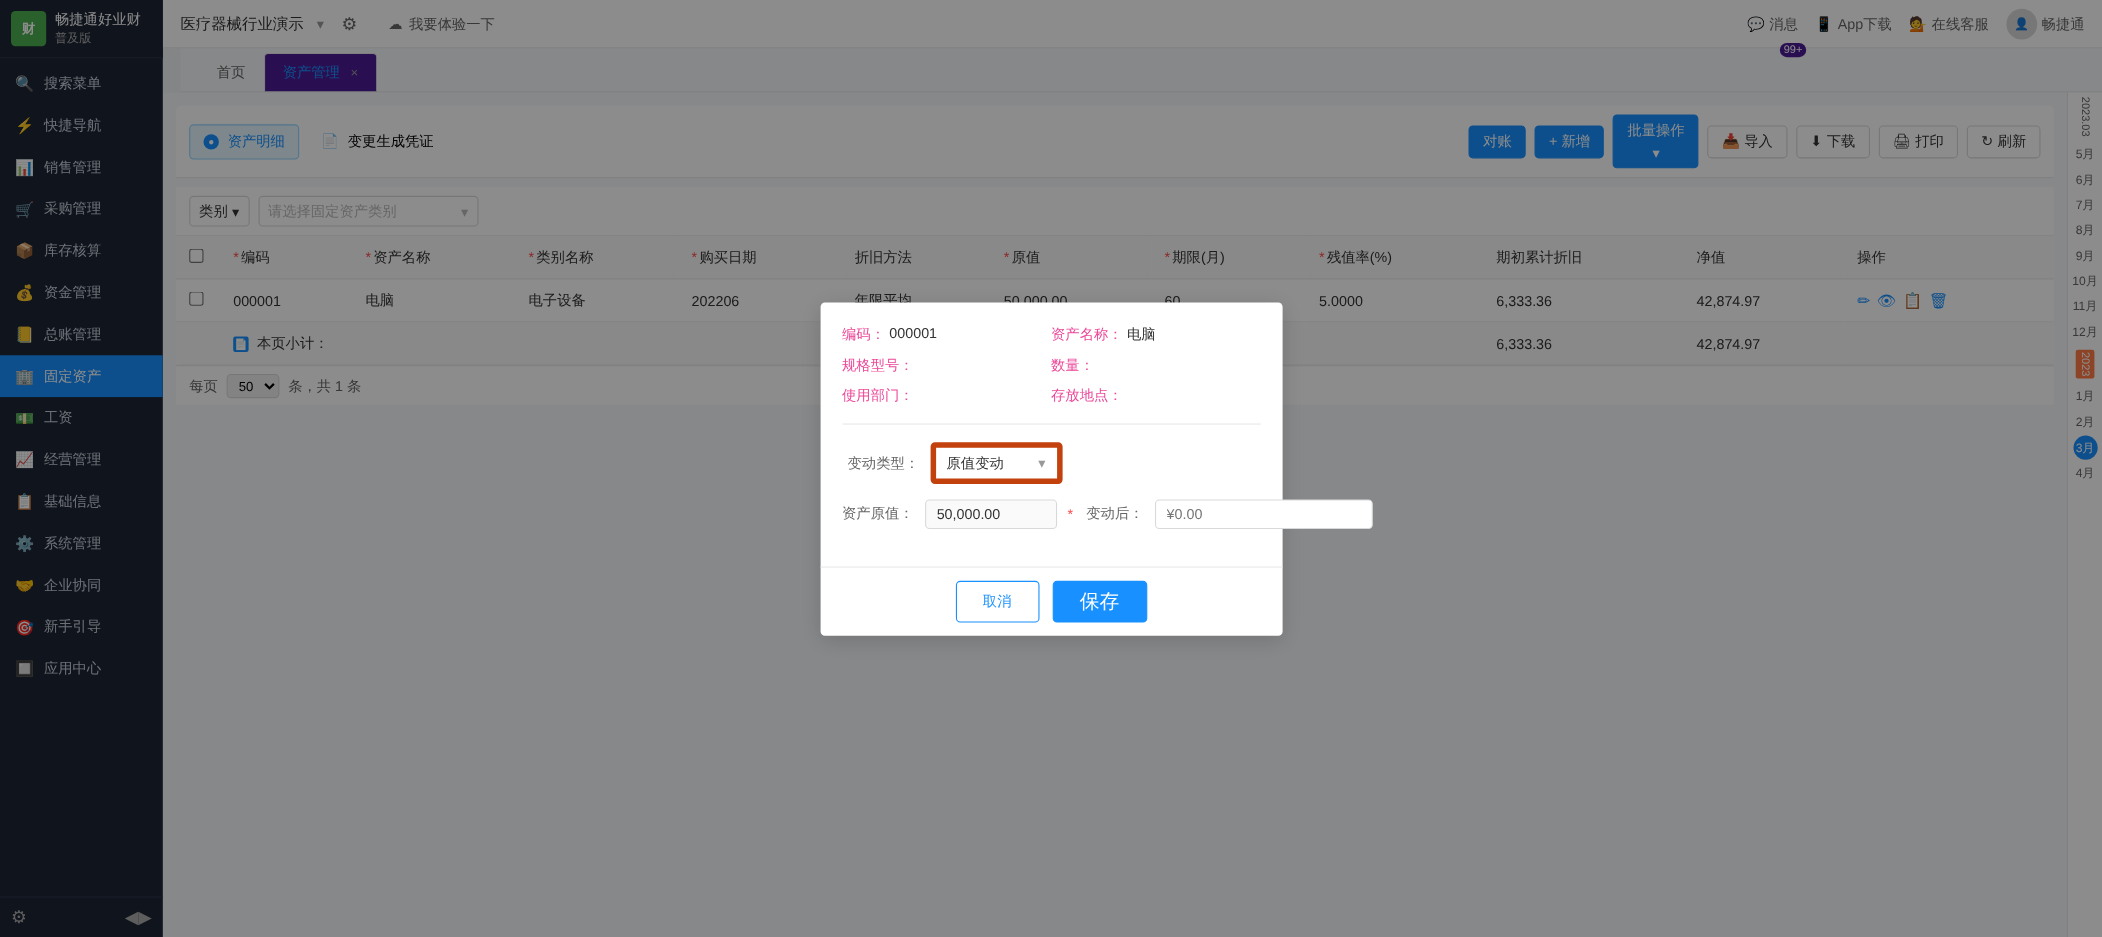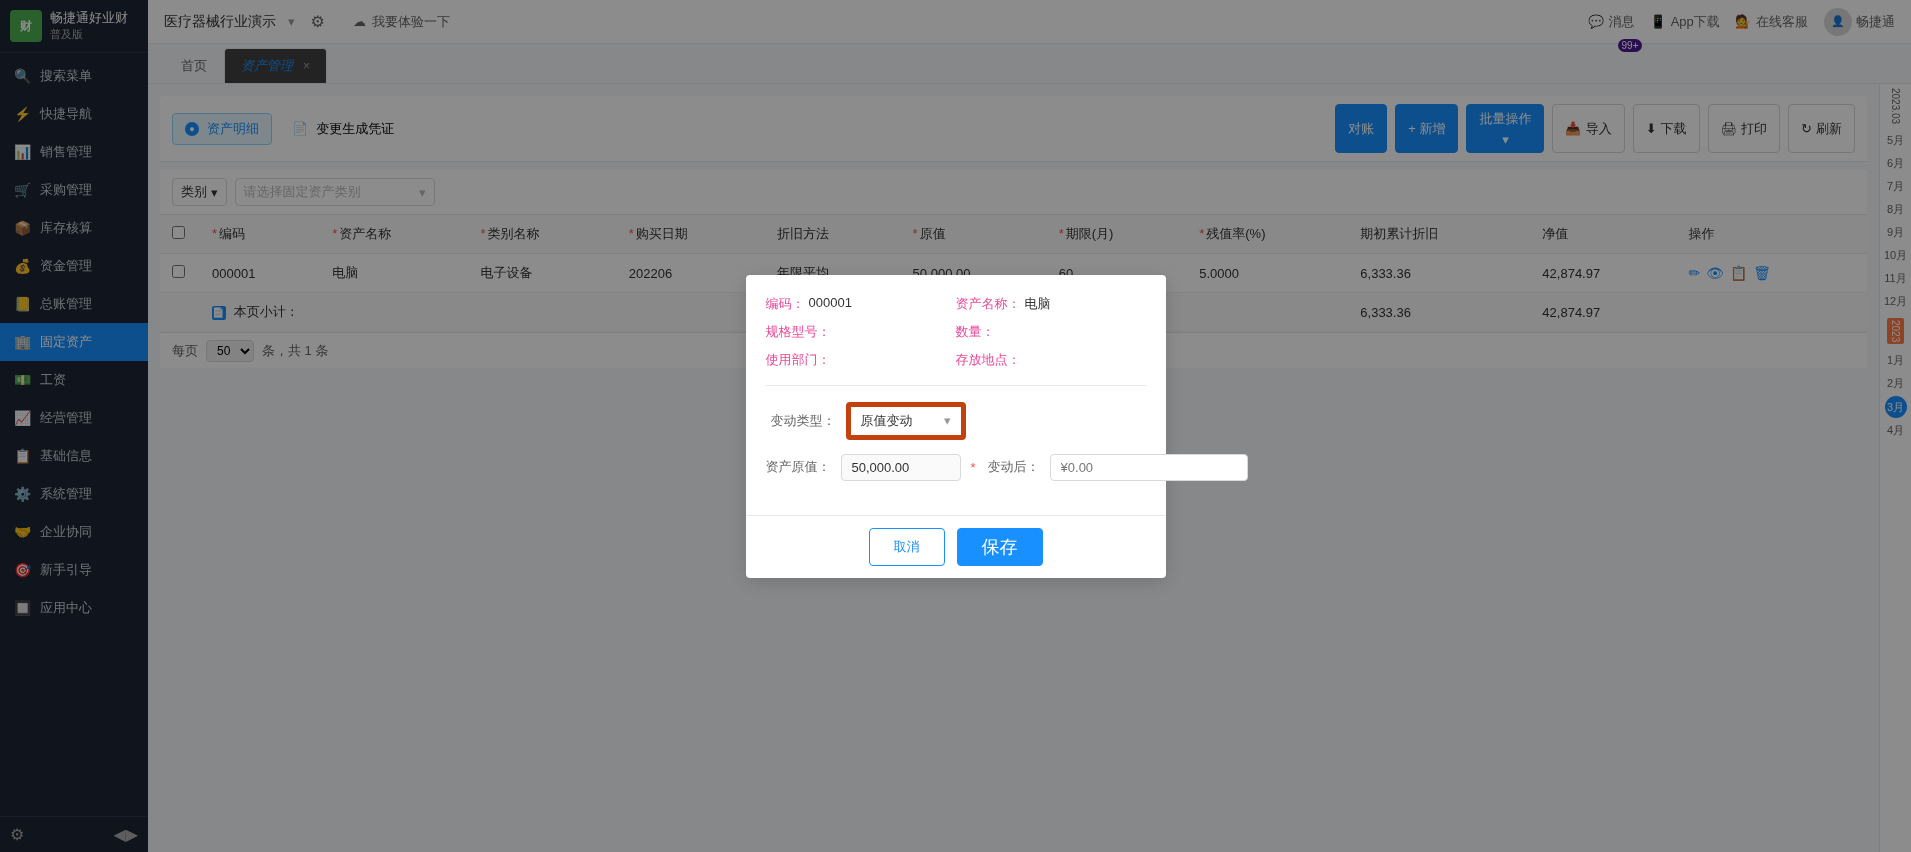--- a/index.html
+++ b/index.html
@@ -26,35 +26,35 @@
     .topbar-title { font-size: 14px; color: #333; display: flex; align-items: center; gap: 6px; }
     .topbar-title-arrow { color: #999; }
     .topbar-gear { color: #666; font-size: 16px; cursor: pointer; margin-left: 4px; }
     .topbar-feedback { display: flex; align-items: center; gap: 6px; color: #666; font-size: 13px; margin-left: 16px; }
     .topbar-right { margin-left: auto; display: flex; align-items: center; gap: 16px; }
     .topbar-right-item { display: flex; align-items: center; gap: 4px; color: #666; font-size: 13px; cursor: pointer; position: relative; }
     .badge { background: #4c1d95; color: white; font-size: 10px; padding: 1px 4px; border-radius: 10px; position: absolute; top: -6px; right: -8px; margin-top: 32px; }
     .topbar-avatar { width: 28px; height: 28px; background: #d9d9d9; border-radius: 50%; display: flex; align-items: center; justify-content: center; font-size: 11px; color: #666; }
 
     
-    .tabbar { height: 40px; background: #f5f7fa; display: flex; align-items: flex-end; padding: 0 16px; border-bottom: 1px solid #e8e8e8; flex-shrink: 0; }
+    .tabbar { height: 40px; background: #f5f7fa; display: flex; align-items: flex-end; padding: 0 16px; border-bottom: 1px solid #e8e8e8; flex-shrink: 0; margin-left: 16px; }
     .tab { padding: 8px 16px; font-size: 13px; cursor: pointer; color: #666; border: 1px solid transparent; border-bottom: none; border-radius: 4px 4px 0 0; }
-    .tab.active { background: #404040; color: #1890ff; border-color: #e8e8e8; border-bottom-color: white; font-style: italic; }
+    .tab.active { background: #4c1d95; color: #1890ff; border-color: #e8e8e8; border-bottom-color: white; }
     .tab-close { margin-left: 6px; color: #999; font-size: 12px; }
     .tab-home { color: #666; }
 
     
     .content { flex: 1; display: flex; overflow: hidden; }
     .content-main { flex: 1; background: #f5f7fa; padding: 12px; overflow: auto; }
 
     
     .toolbar { background: white; padding: 8px 12px; display: flex; align-items: center; gap: 8px; border-bottom: 1px solid #e8e8e8; margin-bottom: 8px; border-radius: 4px 4px 0 0; }
     .toolbar-tab { display: flex; align-items: center; gap: 4px; padding: 6px 12px; border-radius: 4px; cursor: pointer; font-size: 13px; }
     .toolbar-tab.active { background: #e6f7ff; color: #1890ff; border: 1px solid #91d5ff; }
-    .toolbar-right { margin-left: auto; display: flex; gap: 8px; }
+    .toolbar-right { margin-left: auto; display: flex; align-items: center; gap: 8px; }
     .btn { padding: 5px 12px; border-radius: 4px; cursor: pointer; font-size: 13px; border: 1px solid #d9d9d9; background: white; color: #333; display: flex; align-items: center; gap: 4px; }
     .btn-primary { background: #1890ff; color: white; border-color: #1890ff; }
     .btn-default { background: white; color: #333; border: 1px solid #d9d9d9; }
     .btn-batch { background: #1890ff; color: white; border-color: #1890ff; flex-direction: column; }
 
     
     .filter-row { background: white; padding: 8px 12px; display: flex; align-items: center; gap: 8px; border-bottom: 1px solid #e8e8e8; }
     .filter-select { display: flex; align-items: center; gap: 4px; padding: 4px 8px; border: 1px solid #d9d9d9; border-radius: 4px; background: white; cursor: pointer; font-size: 13px; color: #333; }
     .filter-select-wide { min-width: 200px; color: #bbb; }
 

